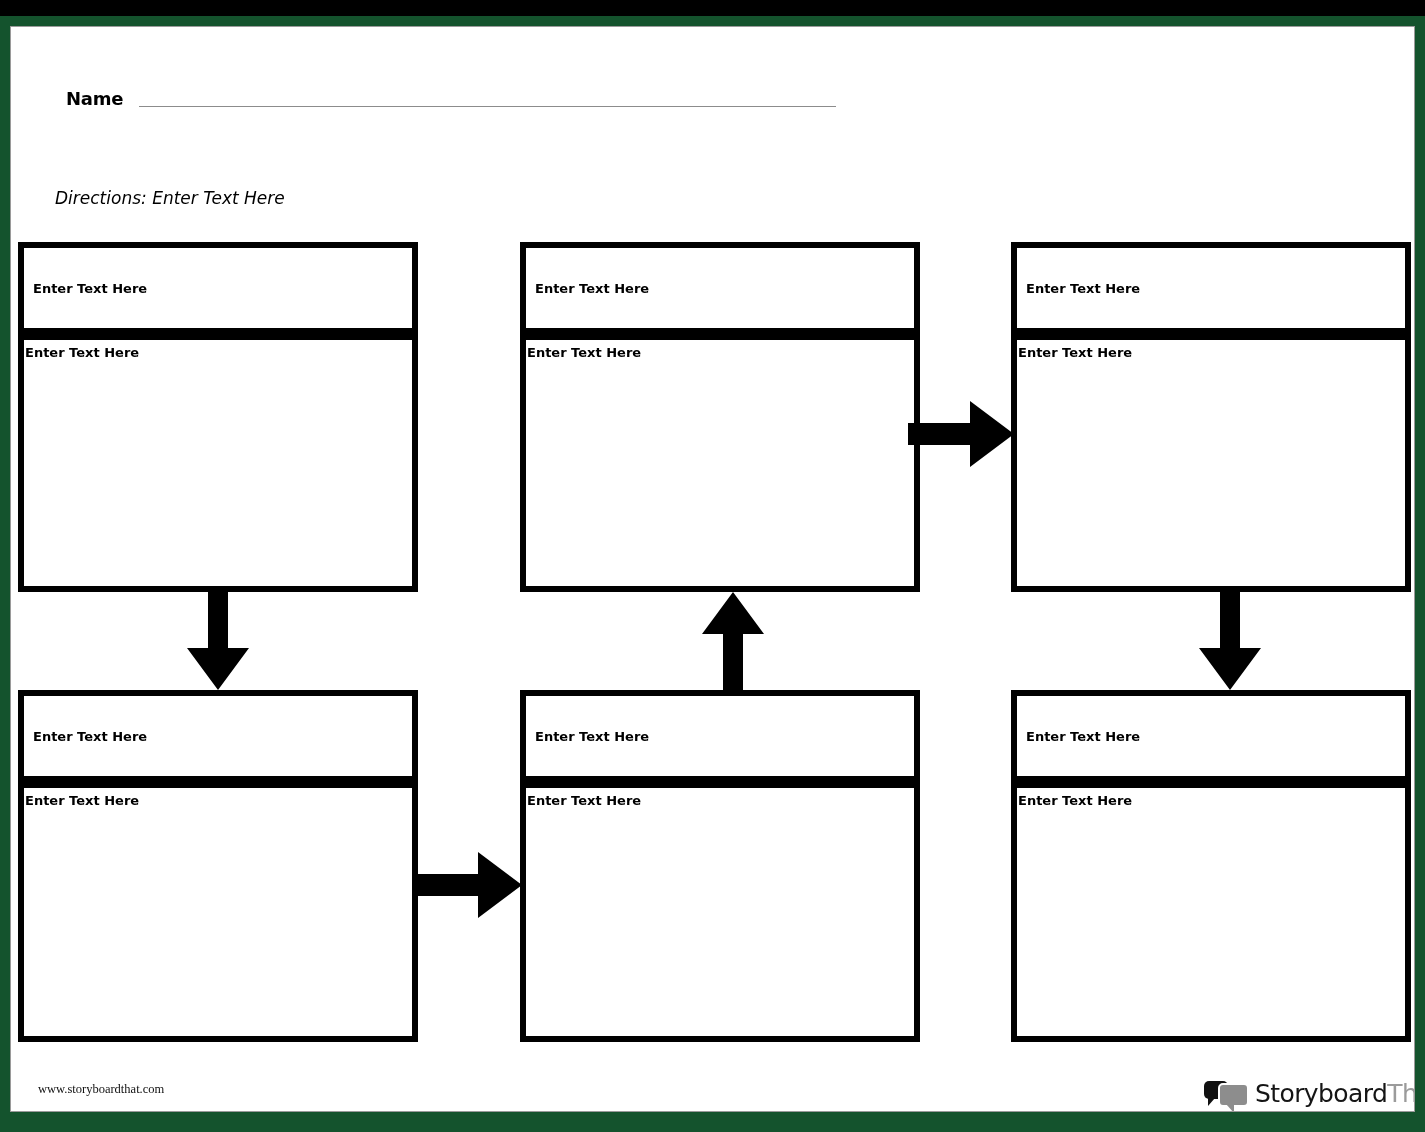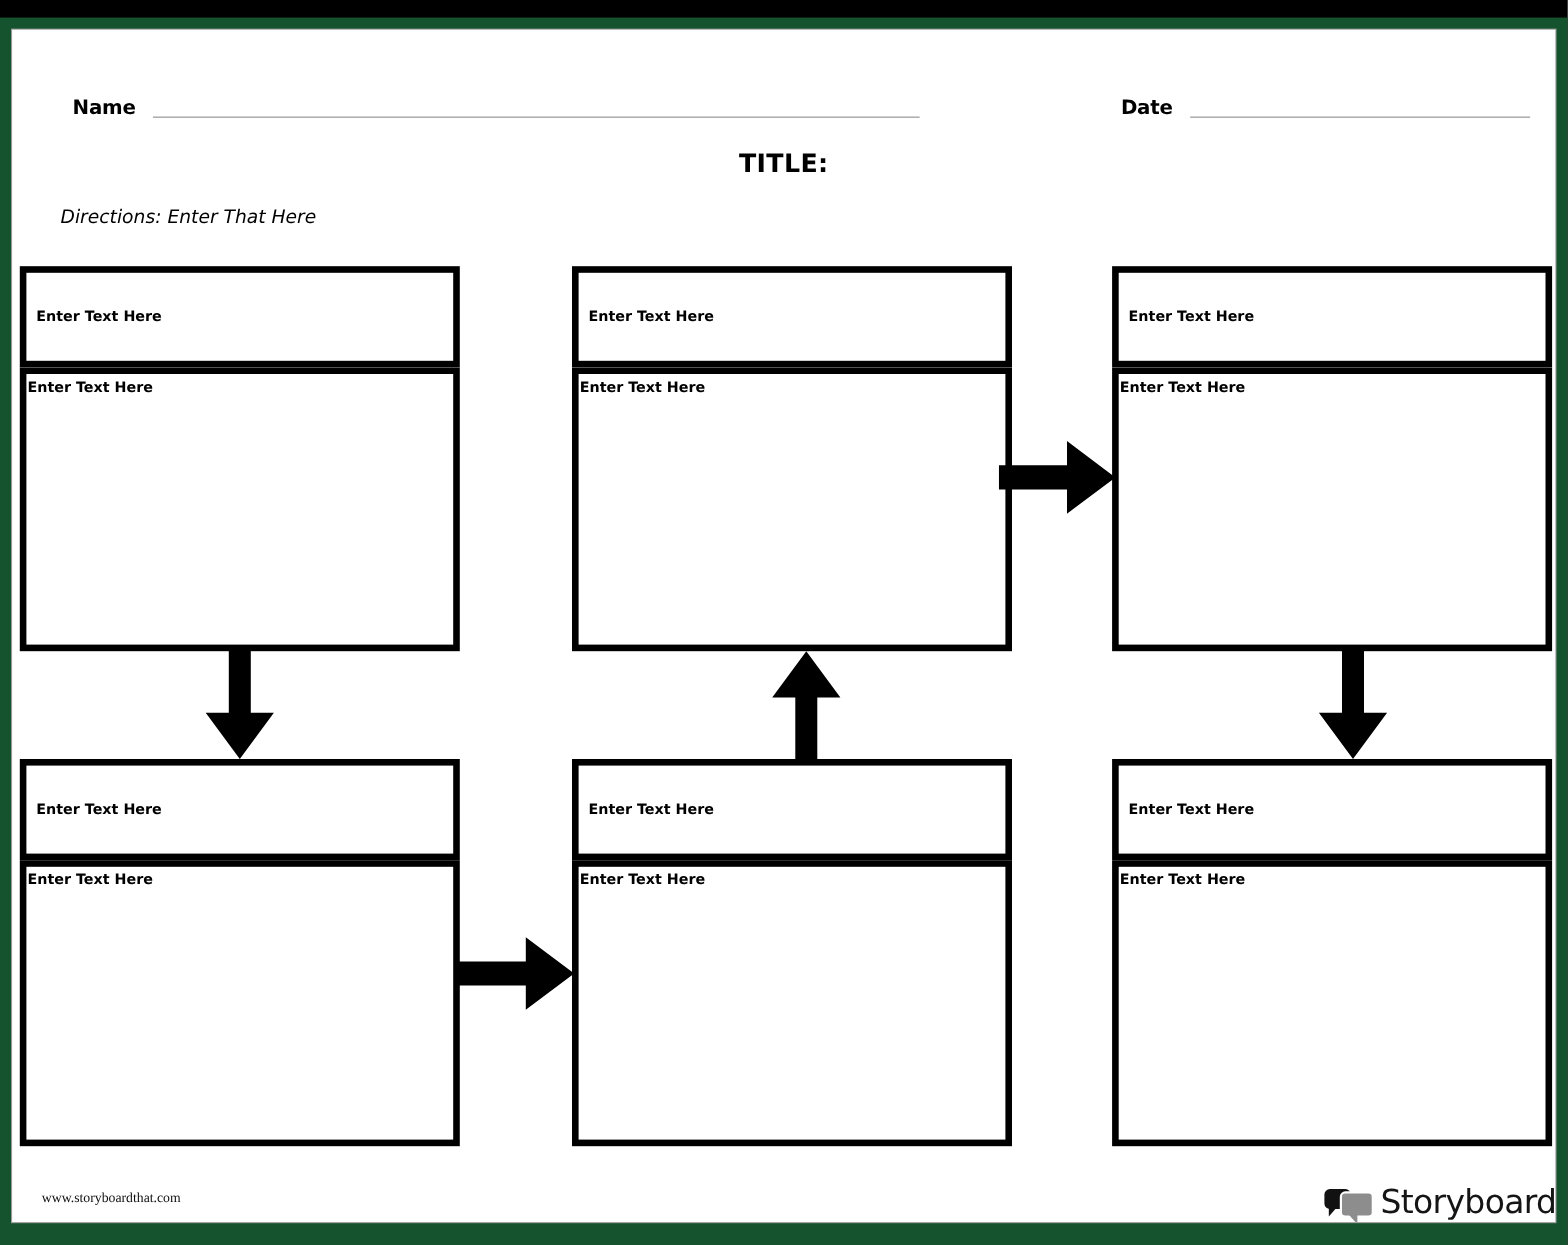--- a/index.html
+++ b/index.html
@@ -207,21 +207,21 @@
     position: absolute;
     left: 6px;
     bottom: -8px;
     width: 0;
     height: 0;
     border-right: 8px solid #8d8d8d;
     border-bottom: 9px solid transparent;
   }
   .brand-word-1 {
     font-family: "DejaVu Sans", sans-serif;
-    font-size: 30px;
+    font-size: 25px;
     color: #151515;
     letter-spacing: -0.6px;
   }
   .brand-word-2 {
     font-family: "DejaVu Sans", sans-serif;
     font-size: 25px;
     color: #9b9b9b;
     letter-spacing: -0.6px;
   }
 </style>
@@ -229,28 +229,23 @@
 <body>
 
 <div class="worksheet-frame">
   <div class="page">
 
     <div class="name-group">
       <span class="field-label">Name</span>
       <span class="field-rule"></span>
     </div>
 
-    <div class="date-group">
-      <span class="field-label">Date</span>
-      <span class="field-rule"></span>
-    </div>
-
-    <div class="title">TITLE:</div>
-
-    <div class="directions">Directions: Enter That Here</div>
+
+
+    <div class="directions">Directions: Enter Text Here</div>
 
     <div class="flow-area">
 
       <div class="cell" style="left:7px; top:215px; width:400px; height:350px;">
         <div class="cell-header" style="height:92px;">
           <span class="cell-header-text">Enter Text Here</span>
         </div>
         <div class="cell-body" style="top:92px; height:258px;">
           <div class="cell-body-text">Enter Text Here</div>
         </div>

